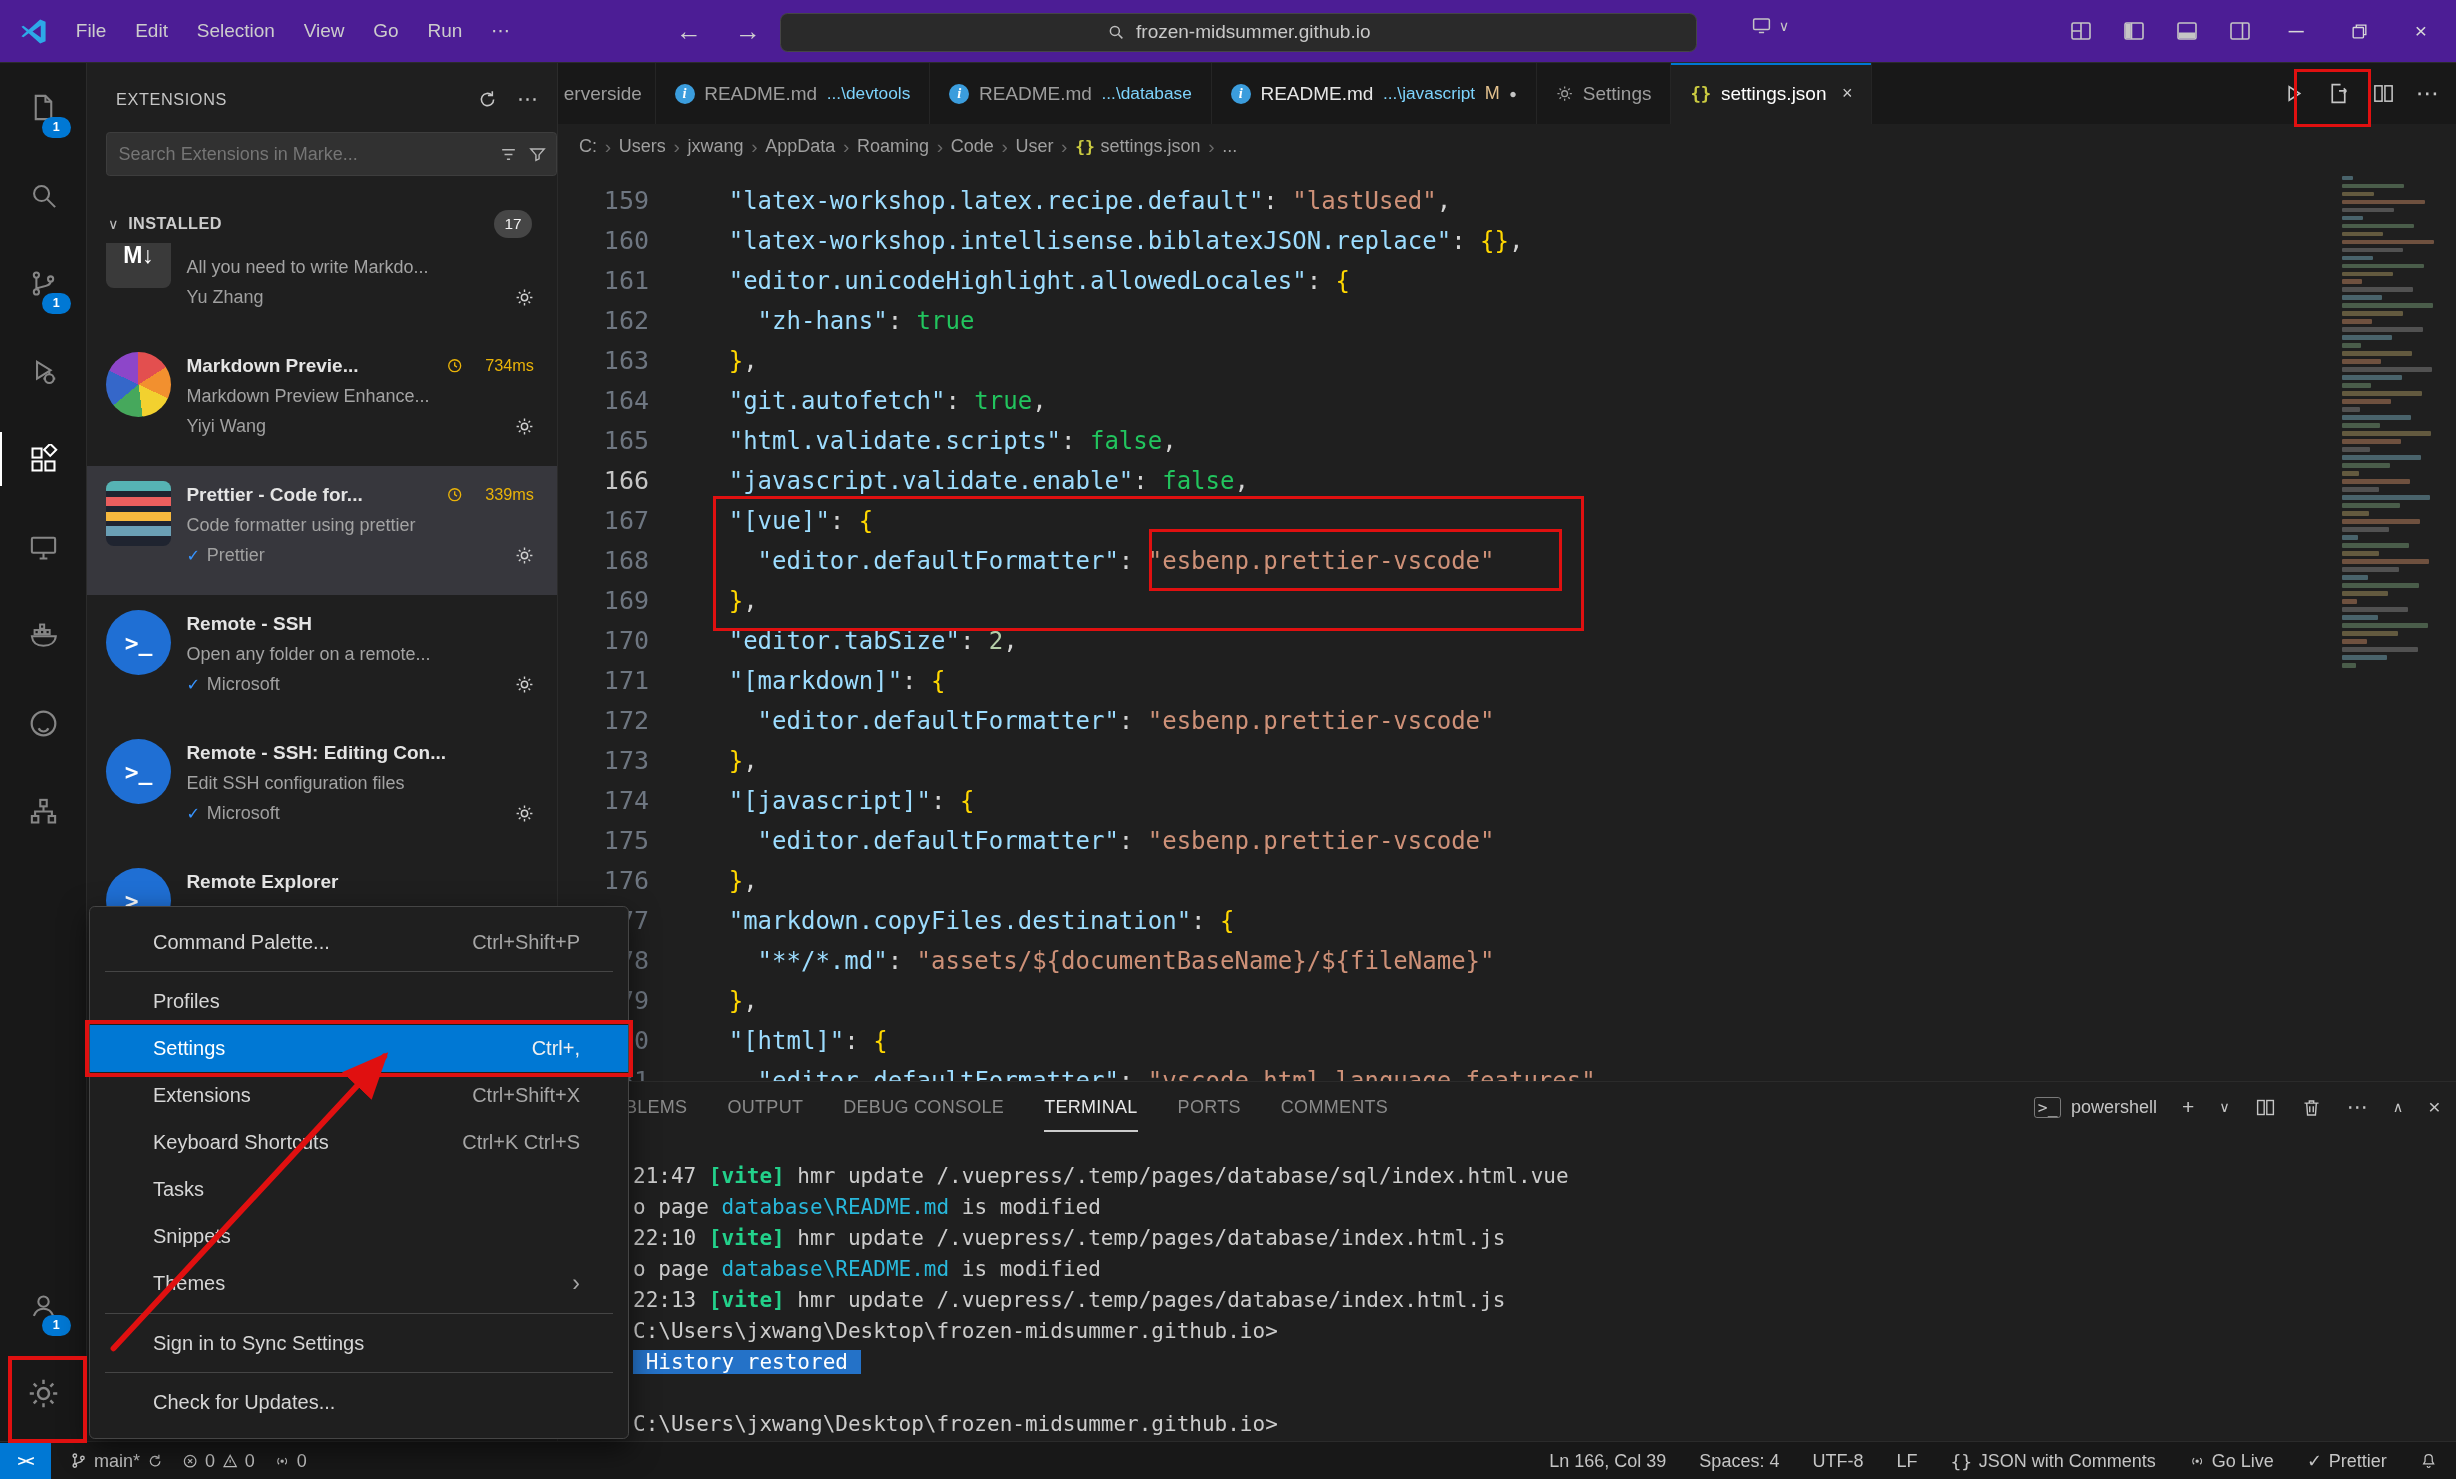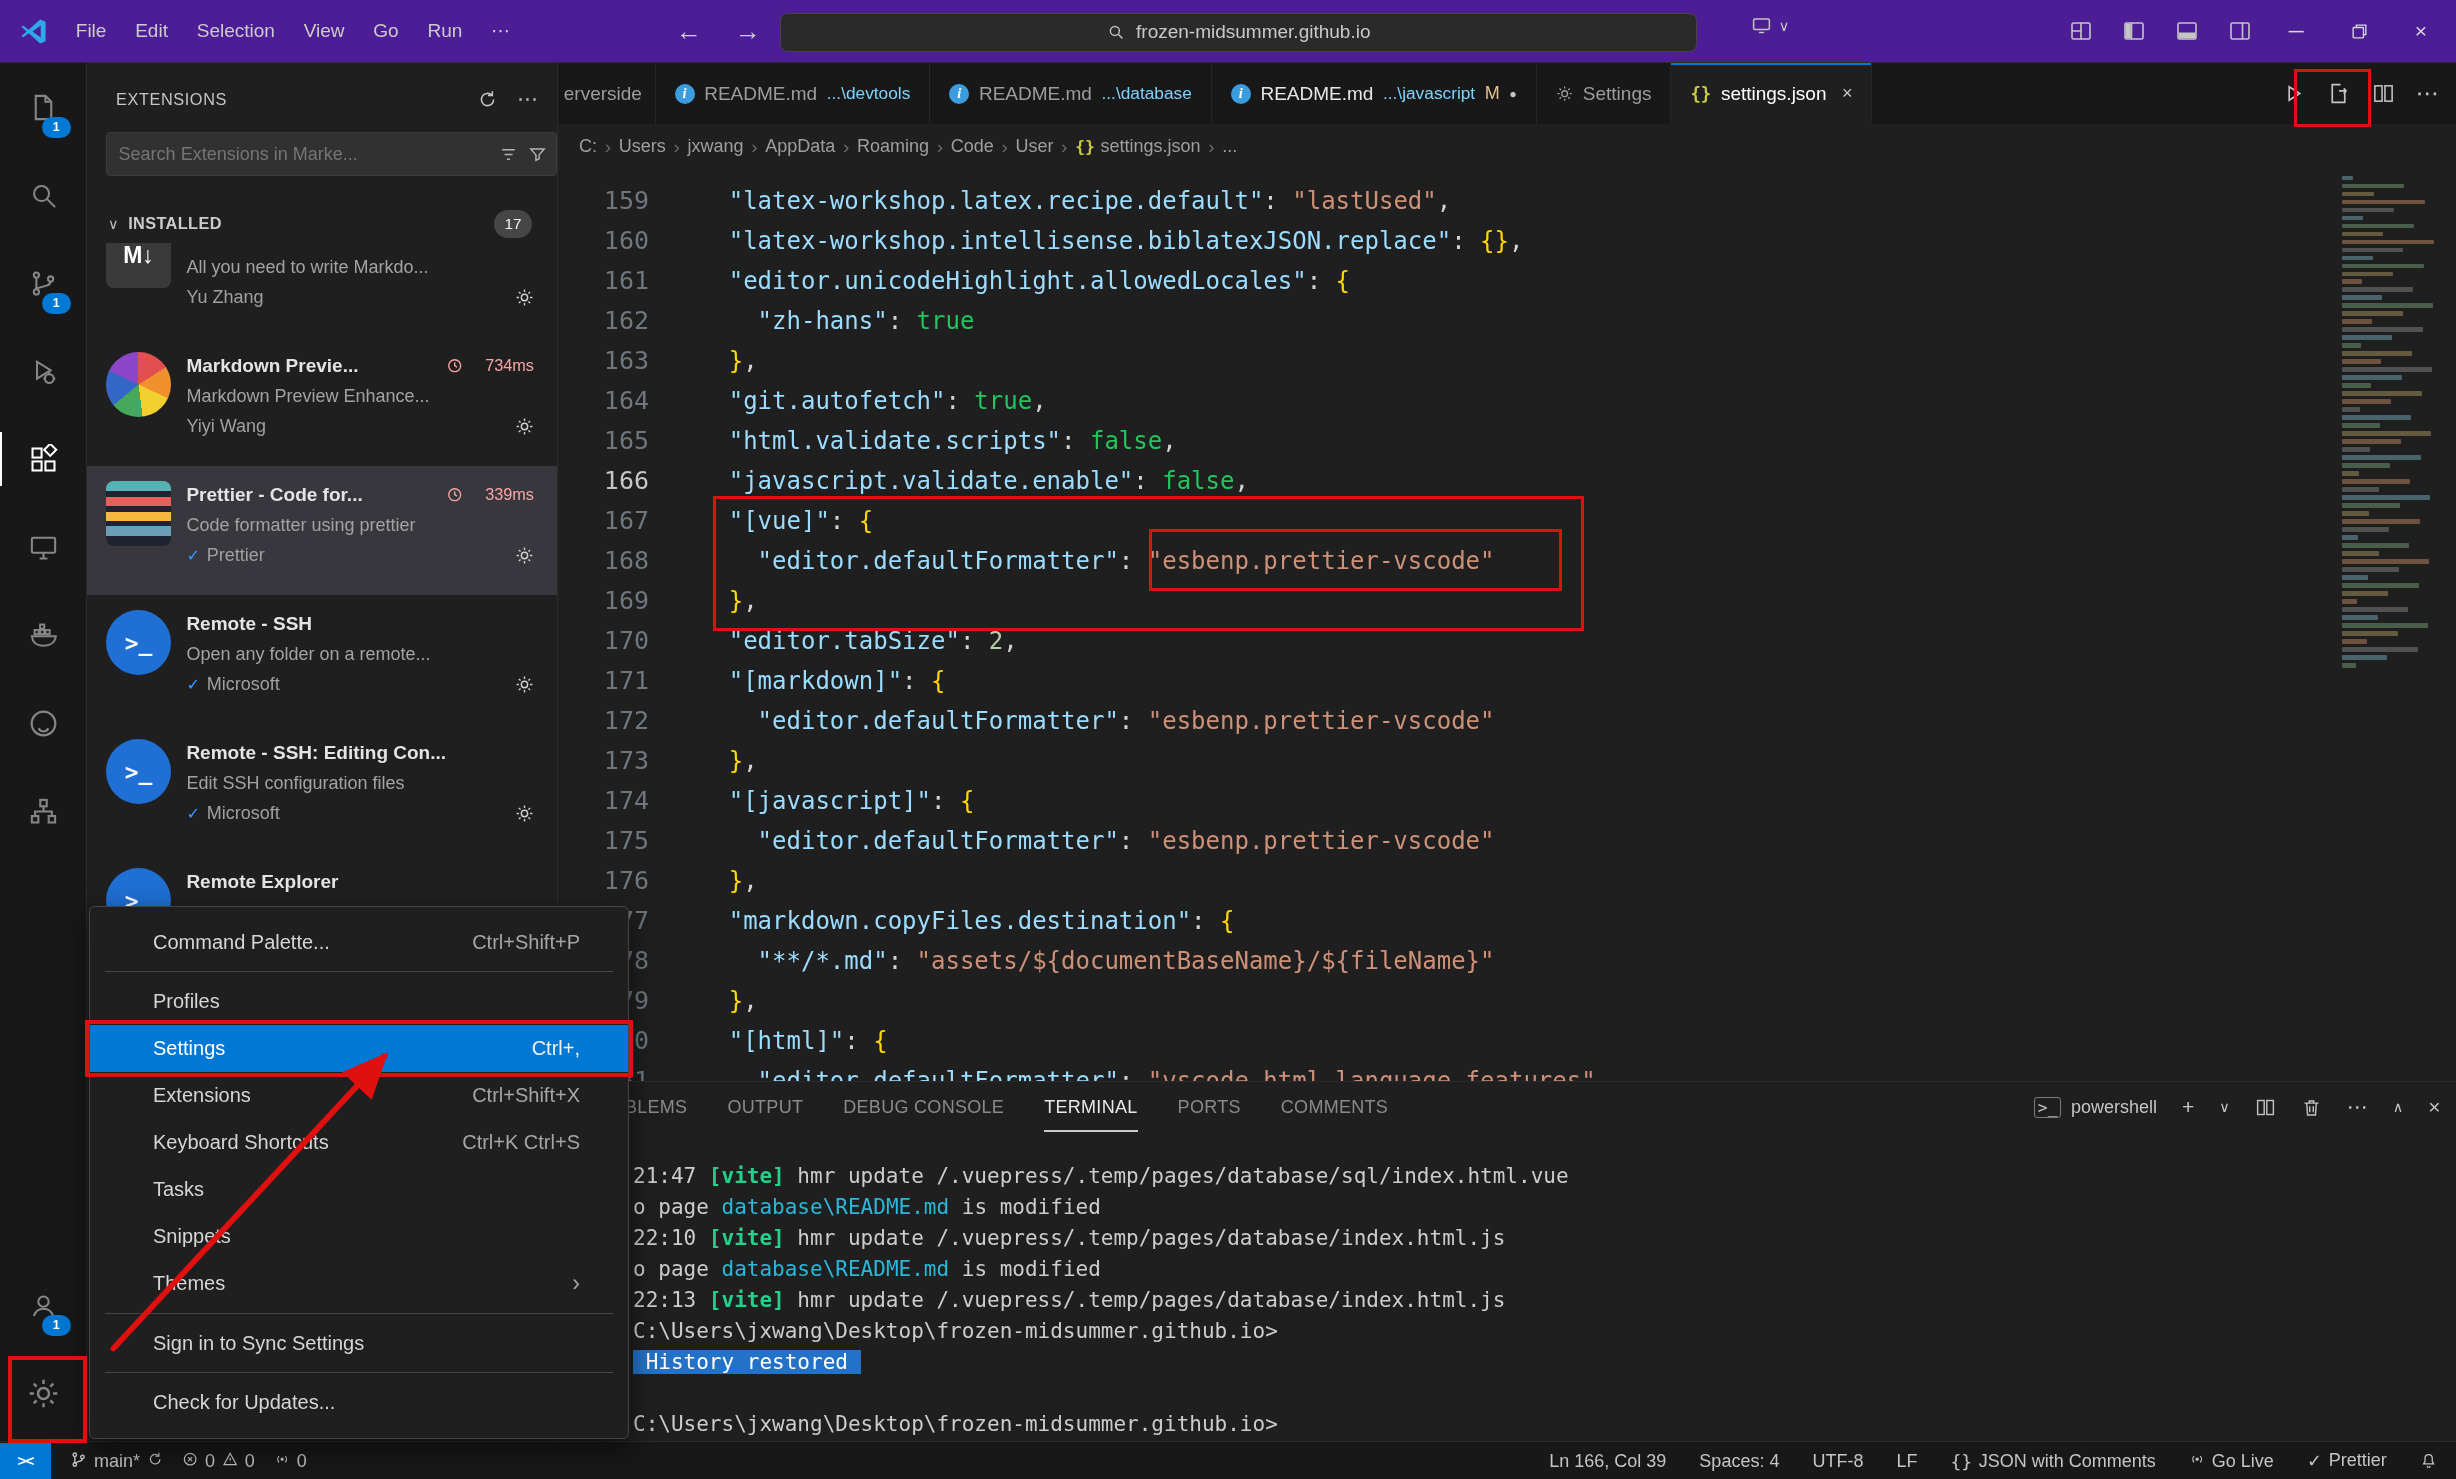--- a/index.html
+++ b/index.html
@@ -54,21 +54,21 @@
   .ext-item.selected{background:#37373d}
   .ext-icon{width:65px;height:65px;border-radius:7.7px;flex:none;margin-top:15.4px;display:flex;align-items:center;
             justify-content:center;font-weight:bold;font-size:23px;color:#fff}
   .ico-maio{background:#3a3a3a}
   .ico-mpe{border-radius:50%;background:conic-gradient(#e34f4f 0 16%,#f2902f 16% 32%,#f2d12f 32% 48%,#46a85c 48% 64%,#3567c9 64% 82%,#8d46c9 82% 100%)}
   .ico-prettier{background:linear-gradient(180deg,#56b3b4 0 16%,#1f2430 16% 25%,#ea5e5e 25% 39%,#1f2430 39% 47%,#f7b93e 47% 61%,#1f2430 61% 69%,#6a9fb5 69% 84%,#1f2430 84% 100%)}
   .ico-remote{border-radius:50%;background:#1f6fd4;font-family:"DejaVu Sans Mono",monospace;font-size:23px}
   .ext-body{flex:1;min-width:0;padding:13.4px 0 0 15.4px;display:flex;flex-direction:column}
   .ext-row1{display:flex;align-items:center;height:31px}
   .ext-name{font-size:19px;font-weight:bold;color:#e4e4e4;white-space:nowrap;overflow:hidden;flex:1}
-  .ext-time{display:flex;align-items:center;gap:23px;color:#fca5a5;font-size:16.3px;margin:0 23px 0 7.7px}
+  .ext-time{display:flex;align-items:center;gap:23px;color:#eab308;font-size:16.3px;margin:0 23px 0 7.7px}
   .ext-desc{font-size:18px;color:#a3a3a3;white-space:nowrap;overflow:hidden;height:30px;line-height:30px}
   .ext-row3{display:flex;align-items:center;height:30px;color:#a0a0a0;font-size:18px;gap:6.7px}
   .ext-verified{color:#3794ff;font-size:16.3px}
   .ext-gear{margin-left:auto;margin-right:23px;color:#cfcfcf}
 
   
   #tabbar{position:absolute;left:558px;top:63px;width:1898px;height:61px;background:#181818;display:flex;align-items:stretch}
   .tab{display:flex;align-items:center;padding:0 19px;gap:9.6px;border-right:1px solid #252525;background:#181818;
        font-size:19px;color:#9d9d9d;white-space:nowrap}
   .tab.partial{width:85px;padding:0 5.8px;overflow:hidden}
@@ -114,21 +114,21 @@
   #term-lines{padding:29px 0 0 75px}
   .term-line{height:31px;line-height:31px;white-space:pre}
   .tt{color:#cccccc}.tv{color:var(--terminal_green);font-weight:bold}.tp{color:var(--terminal_cyan)}
   .th{background:var(--selection_blue);color:#fff}
 
   
   #statusbar{position:absolute;left:0;top:1441px;width:2456px;height:38px;background:#181818;border-top:1px solid #2b2b2b;
              display:flex;align-items:center;font-size:18px;color:#c5c5c5}
   #sb-remote{width:51px;height:37px;background:var(--accent);color:#fff;display:flex;align-items:center;justify-content:center;
              font-weight:bold;font-size:15.4px;letter-spacing:-1px}
-  .sb-item{display:flex;align-items:flex-start;gap:6.7px;margin-left:19px}
+  .sb-item{display:flex;align-items:center;gap:6.7px;margin-left:19px}
   #sb-right{margin-left:auto;display:flex;align-items:center;gap:33px;padding-right:19px}
   #sb-right .sb-item{margin-left:0}
 
   
   #context-menu{position:absolute;left:89px;top:906px;width:538px;background:#1f1f1f;border:1px solid #454545;border-radius:5.8px;
                 box-shadow:0 9.6px 29px rgba(0,0,0,.55);padding:11.5px 0;z-index:40;font-size:20px}
   .cm-item{height:47px;display:flex;align-items:center;padding:0 48px 0 63px;color:#d6d6d6}
   .cm-item .sc{margin-left:auto;color:#a6a6a6}
   .cm-item .cm-sub{margin-left:auto;color:#a6a6a6;font-size:23px}
   .cm-item.selected{background:var(--accent);color:#fff;outline:4.8px solid var(--annotation);outline-offset:1.9px}

